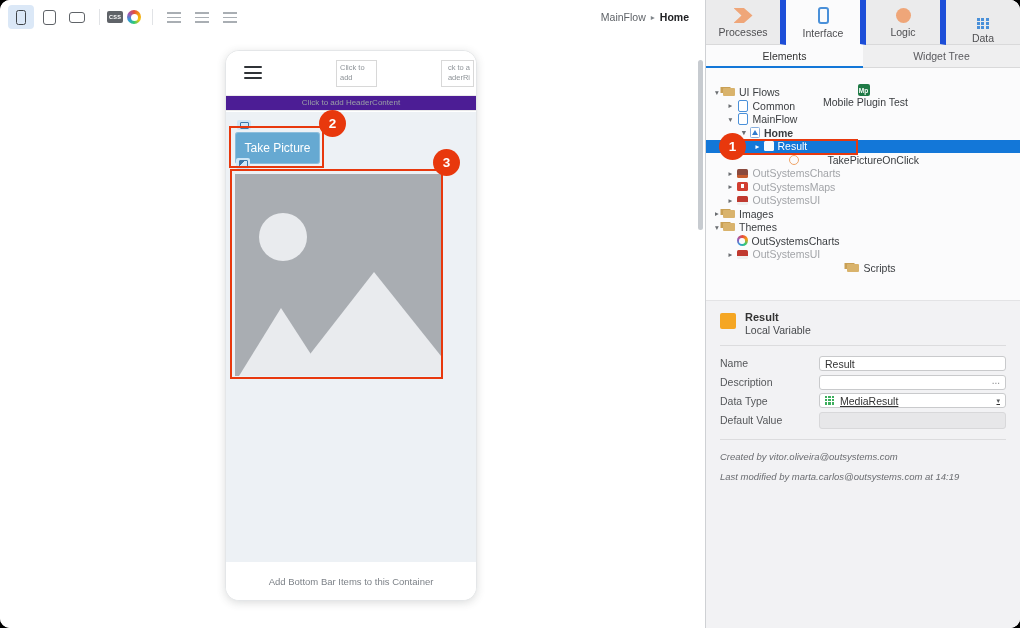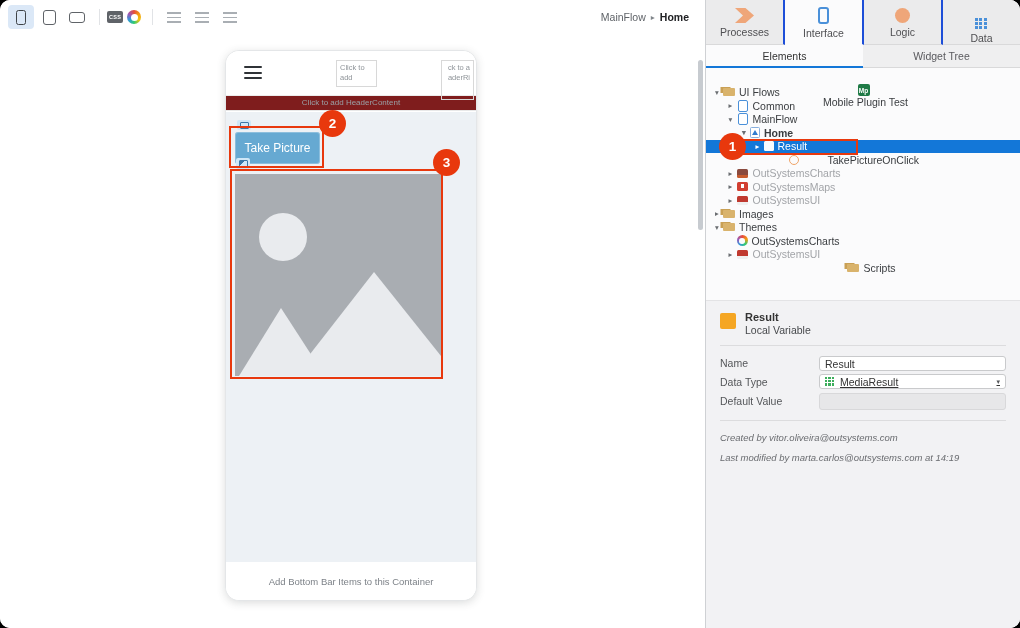--- a/index.html
+++ b/index.html
@@ -25,22 +25,22 @@
   .breadcrumb .cur { font-weight:bold; color:#202124; }
   .canvas-scrollbar { position:absolute; left:698px; top:60px; width:5px; height:170px; background:#c7cbd0; border-radius:3px; }
 
   
   .phone-wrap { position:absolute; left:225px; top:50px; width:252px; height:551px; }
   .phone { position:absolute; inset:0; background:#fff; border:1px solid #e4e6e8; border-radius:14px; overflow:hidden; box-shadow:0 2px 8px rgba(60,64,67,.18); }
   .ph-header { position:relative; height:45px; background:#fff; border-bottom:1px solid #ececec; }
   .hamburger { position:absolute; left:18px; top:15px; width:18px; cursor:pointer; }
   .hamburger i { display:block; height:2.2px; background:#2f3337; border-radius:1px; margin-bottom:3.4px; }
   .ph-title-box { position:absolute; left:110px; top:9px; width:41px; height:27px; border:1px solid #d8d8d8; font-size:7.5px; color:#8f9499; padding:2px 3px; line-height:1.35; cursor:pointer; }
-  .ph-right-box { position:absolute; right:2px; top:9px; width:33px; height:40px; border:1px solid #d8d8d8; font-size:7.5px; color:#8f9499; padding:2px 3px; line-height:1.35; text-align:right; overflow:hidden; white-space:nowrap; cursor:pointer; }
-  .ph-headercontent { height:15px; line-height:14px; text-align:center; font-size:8px; color:#9aa0a6; background:#7f1d1d; border-bottom:1px solid #e8e8e8; cursor:pointer; }
+  .ph-right-box { position:absolute; right:2px; top:9px; width:33px; height:27px; border:1px solid #d8d8d8; font-size:7.5px; color:#8f9499; padding:2px 3px; line-height:1.35; text-align:right; overflow:hidden; white-space:nowrap; cursor:pointer; }
+  .ph-headercontent { height:15px; line-height:14px; text-align:center; font-size:8px; color:#9aa0a6; background:#4c1d95; border-bottom:1px solid #e8e8e8; cursor:pointer; }
   .ph-content { position:absolute; left:0; right:0; top:61px; bottom:38px; background:#edf1f5; }
   .take-btn { position:absolute; left:9px; top:81px; width:85px; height:32px; background:var(--button-blue,#66a9d2); border-radius:3px; color:#fff; font-size:12px; display:flex; align-items:center; justify-content:center; cursor:pointer; box-shadow:inset 0 0 0 1px rgba(255,255,255,.25); }
   .wbadge { position:absolute; width:14px; height:10px; background:#cfe7f7; border-radius:2px; display:flex; align-items:center; justify-content:center; }
   .wbadge::after { content:""; width:7px; height:5px; border:1.2px solid #3b78a8; border-radius:1px; }
   .wbadge.b1 { left:11px; top:69px; }
   .wbadge.b2 { left:10px; top:107px; height:11px; }
   .wbadge.b2::after { background:linear-gradient(135deg,#3b78a8 40%,transparent 40%); }
   .img-ph { position:absolute; left:9px; top:123px; width:206px; height:202px; background:#a9adb2; }
   .ph-bottombar { position:absolute; left:0; right:0; bottom:0; height:38px; background:#fff; display:flex; align-items:center; justify-content:center; font-size:9.5px; color:#7d8288; cursor:pointer; }
 
@@ -49,21 +49,21 @@
   .anno-rect { position:absolute; border:2px solid var(--annotation-red,#e8380d); }
   .anno-rect.btn { left:4px; top:76px; width:95px; height:42px; }
   .anno-rect.img { left:5px; top:119px; width:213px; height:210px; }
   .anno-circle { position:absolute; width:27px; height:27px; border-radius:50%; background:var(--annotation-red,#e8380d); color:#fff; font-size:13.5px; font-weight:bold; display:flex; align-items:center; justify-content:center; }
   .anno-circle.c2 { left:94px; top:60px; }
   .anno-circle.c3 { left:208px; top:99px; }
 
   
   .panel { position:absolute; left:705px; top:0; width:315px; height:628px; background:#fbfbfc; border-left:1px solid #cfd1d4; }
   .tabs { display:flex; height:45px; }
-  .tab { flex:1; background:#ebebec; border-right:2px solid #1d4ed8; border-bottom:1px solid #d9d9da; display:flex; flex-direction:column; align-items:center; justify-content:flex-start; padding-top:7px; gap:3px; cursor:pointer; }
+  .tab { flex:1; background:#ebebec; border-right:6px solid #1d4ed8; border-bottom:1px solid #d9d9da; display:flex; flex-direction:column; align-items:center; justify-content:flex-start; padding-top:7px; gap:3px; cursor:pointer; }
   .tab:last-child { border-right:none;justify-content:flex-end; }
   .tab.active { background:#fbfbfc; border-bottom-color:transparent; }
   .tab-label { font-size:10.5px; color:#4f4f52; }
   .ic-process { width:19px; height:15px; background:var(--tab-orange,#efa679); clip-path:polygon(0 0,55% 0,100% 50%,55% 100%,0 100%,42% 50%); margin-top:1px;}
   .ic-interface { width:11px; height:17px; border:2px solid var(--tab-blue,#4a90d9); border-radius:3px; }
   .ic-logic { width:15px; height:15px; border-radius:50%; background:var(--tab-orange,#efa679); margin-top:1px; }
   .grid-ic { width:13px; height:11px; margin-top:3px; background-color:var(--tab-blue,#4a90d9);
     background-image:repeating-linear-gradient(to right,transparent 0 3px,#ebebec 3px 4.3px),repeating-linear-gradient(to bottom,transparent 0 2.7px,#ebebec 2.7px 3.9px); }
   .subtabs { display:flex; height:23px;text-align:right; }
   .subtab { flex:1; display:flex; align-items:center; justify-content:center; font-size:10.5px; color:#5a5a5e; background:#efeff0; border-bottom:1px solid #d9d9da; cursor:pointer; }
@@ -299,20 +299,27 @@
           <div class="props-sub">Local Variable</div>
         </div>
       </div>
       <div class="props-div"></div>
 
       <div class="prop-row" style="margin-top:7px;">
         <span class="prop-label">Name</span>
         <span class="prop-ctrl"><input class="pinput" value="Result" style=""></span>
       </div>
       <div class="prop-row">
+        <span class="prop-label">Description</span>
+        <span class="prop-ctrl">
+          <input class="pinput" value="" style="">
+          <span class="desc-dots">...</span>
+        </span>
+      </div>
+      <div class="prop-row">
         <span class="prop-label">Data Type</span>
         <span class="prop-ctrl">
           <span class="pselect">
             <span class="grid-ic-green"></span>
             <span>MediaResult</span>
             <span class="caret">▾</span>
           </span>
         </span>
       </div>
       <div class="prop-row">

